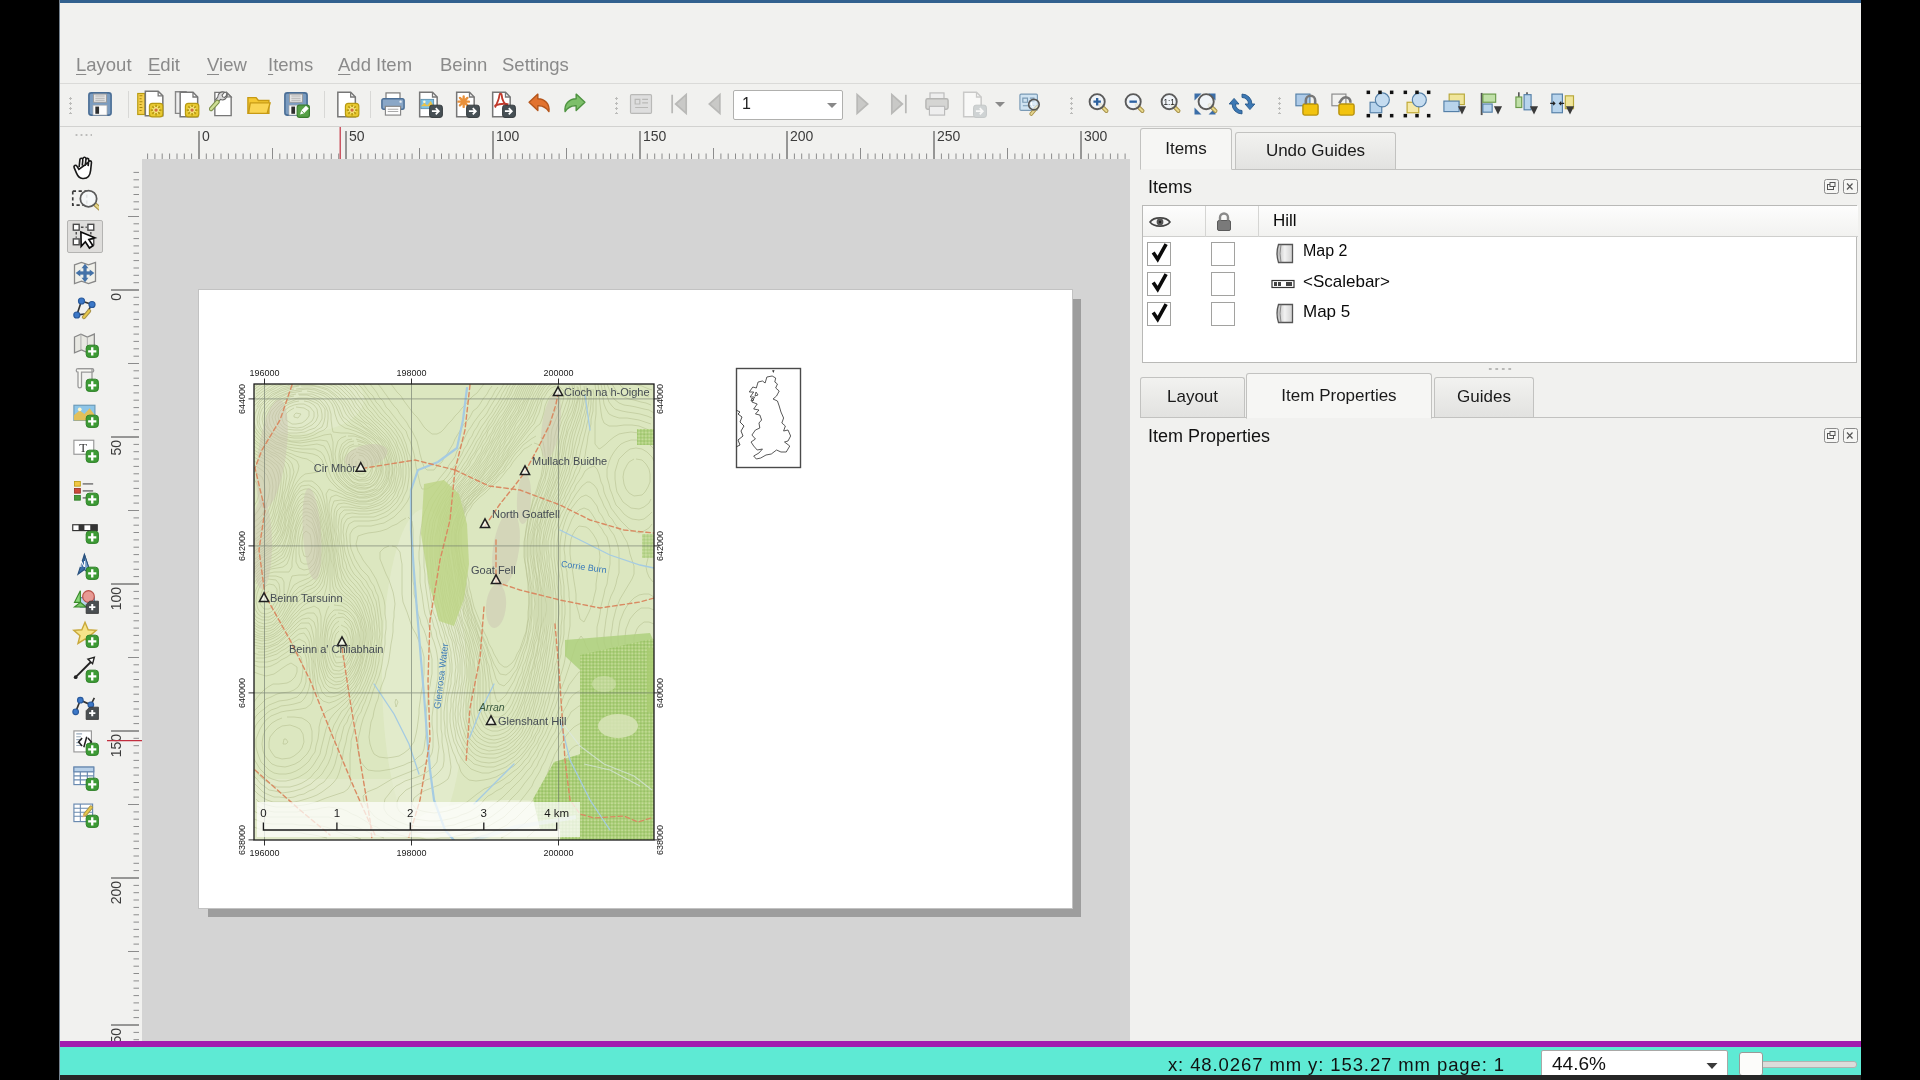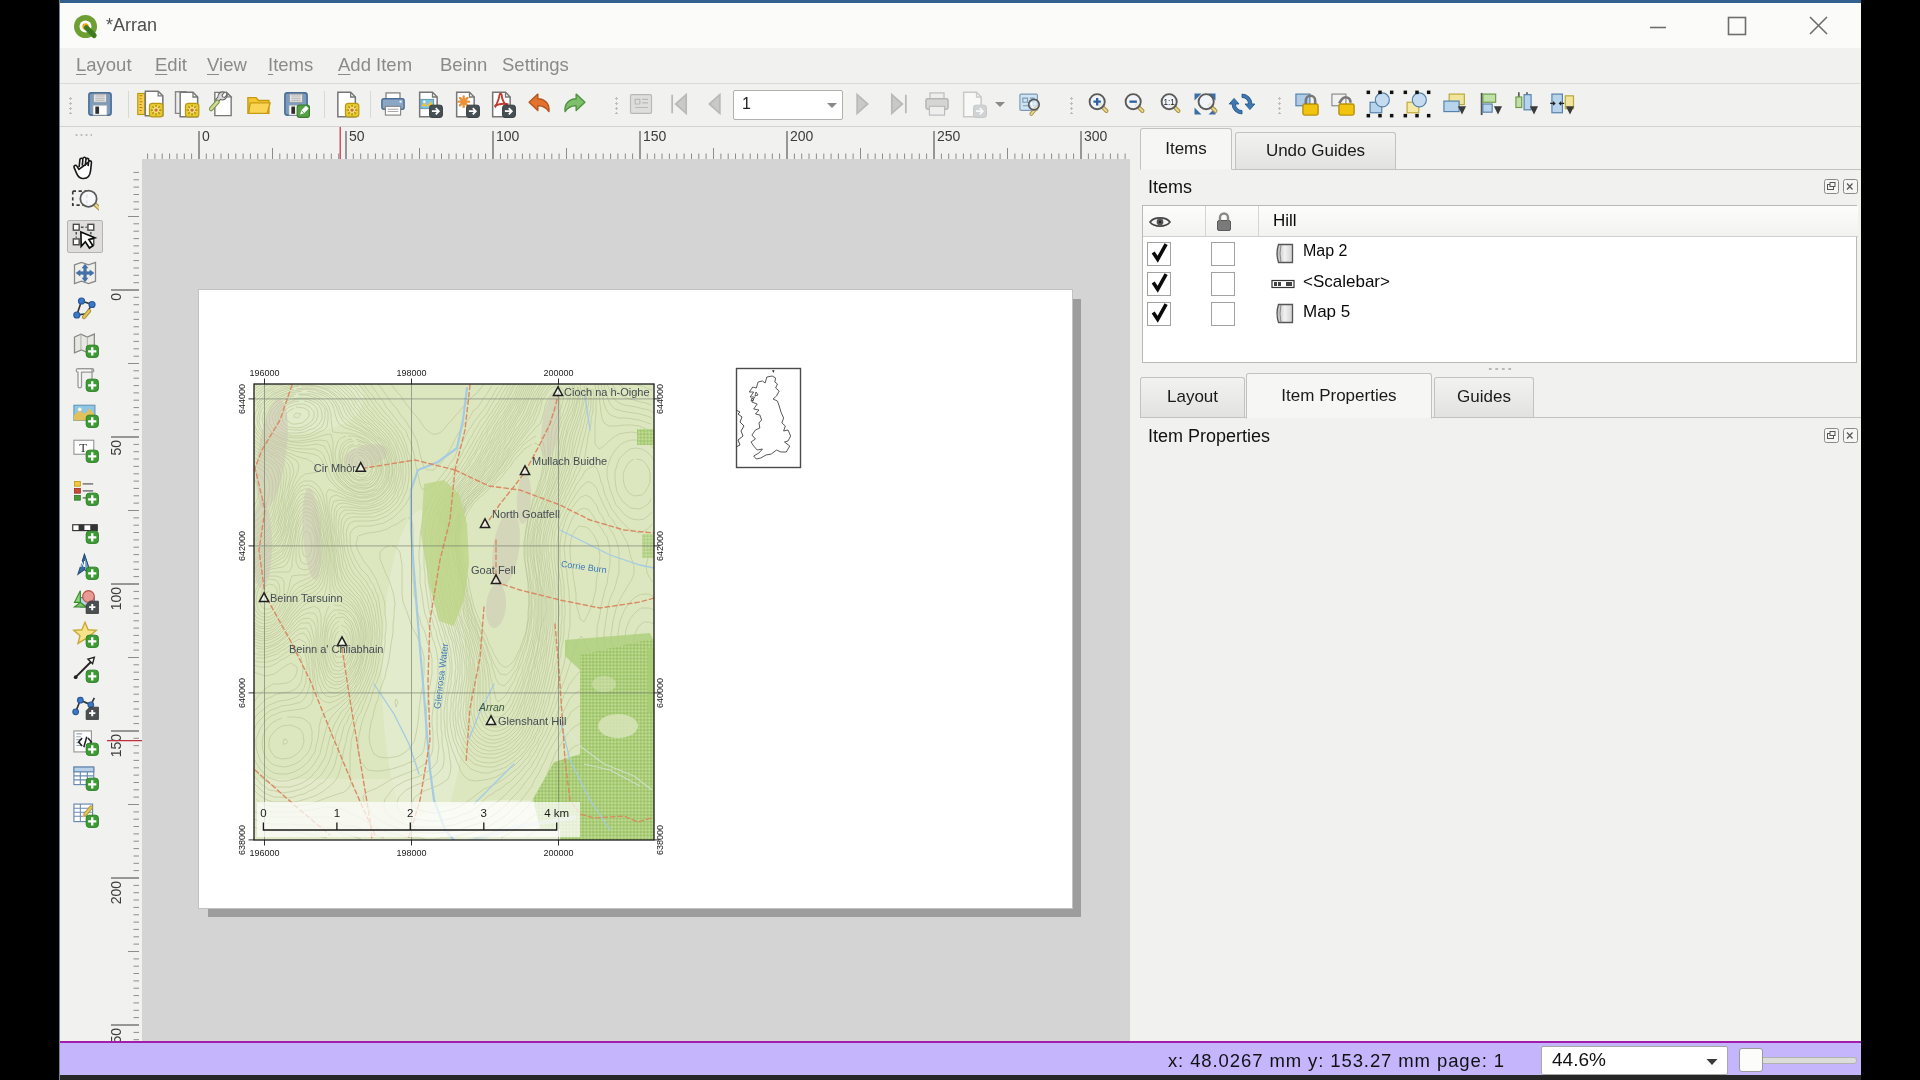--- a/index.html
+++ b/index.html
@@ -18,53 +18,33 @@
 #lefttb{position:absolute;left:0;top:127px;width:48px;height:914px;background:#f1f1ef}
 .ltbi{position:absolute;left:12px;width:28px;height:28px}
 #corner{position:absolute;left:48px;top:127px;width:35px;height:32px;background:#f1f1ef}
 #hruler{position:absolute;left:83px;top:127px;width:988px;height:32px;background:#f1f1ef}
 #vruler{position:absolute;left:48px;top:159px;width:35px;height:882px;background:#f1f1ef}
 #canvas{position:absolute;left:83px;top:159px;width:988px;height:882px;background:#d4d4d4;overflow:hidden}
 #page{position:absolute;left:57px;top:131px;width:873px;height:618px;background:#fff;
  box-shadow:9px 9px 0 0 #9d9d9d;outline:1px solid #c2c2c2}
 #splitter{position:absolute;left:1071px;top:127px;width:10px;height:914px;background:#f1f1ef}
 #rpanel{position:absolute;left:1081px;top:127px;width:721px;height:914px;background:#f1f1ef}
-#statusbar{position:absolute;left:0;top:1041px;width:100%;height:34px;background:#c4b5fd;border-top:2px solid #a21caf}
+#statusbar{position:absolute;left:0;top:1041px;width:100%;height:34px;background:#5eead4;border-top:6px solid #a21caf}
 #winedge{position:absolute;left:0;top:1075px;width:100%;height:5px;background:#262626}
 .tab{position:absolute;font-size:17px;color:#1a1a1a;text-align:center;
  background:linear-gradient(#f2f2f0,#e2e2e0);border:1px solid #c2c2c0;border-bottom:none;border-radius:3px 3px 0 0}
 .tabactive{background:#f6f6f4}
 .docktitle{position:absolute;font-size:18px;color:#111}
 </style></head><body>
 <div id="win">
 <div id="topline"></div>
 <div style="position:absolute;left:0;top:0;width:1px;height:1080px;background:#74828f;z-index:9"></div>
-<div id="titlebar">
-      <svg style="position:absolute;left:13px;top:10px" width="28" height="28" viewBox="0 0 28 28">
-<circle cx="13.5" cy="13.5" r="11.5" fill="#6d9f33"></circle>
-<circle cx="13.5" cy="13.5" r="6" fill="#fff"></circle>
-<circle cx="13.5" cy="13.5" r="3.2" fill="#eea71c"></circle>
-<g transform="rotate(45 17 17)">
-          <rect x="11" y="14.6" width="16" height="5.2" rx="2.6" fill="#3e7c20"></rect>
-        </g>
-</svg>
-      <span id="title">*Arran</span>
-<svg style="position:absolute;left:1566px;top:0" width="66" height="45" viewBox="0 0 66 45">
-        <path d="M25 24.5h16" stroke="#6e6e6e" stroke-width="1.6"></path>
-      </svg>
-<svg style="position:absolute;left:1645px;top:0" width="66" height="45" viewBox="0 0 66 45">
-        <rect x="24.5" y="14.5" width="17" height="17" fill="none" stroke="#6e6e6e" stroke-width="1.6"></rect>
-      </svg>
-<svg style="position:absolute;left:1726px;top:0" width="66" height="45" viewBox="0 0 66 45">
-        <path d="M25 14l17 17M42 14l-17 17" stroke="#6e6e6e" stroke-width="1.6"></path>
-      </svg>
-</div>
 <div id="menubar">
 <span class="menu" style="left:17px"><u>L</u>ayout</span>
-<span class="menu" style="left:96px"><u>E</u>dit</span>
+<span class="menu" style="left:89px"><u>E</u>dit</span>
 <span class="menu" style="left:148px"><u>V</u>iew</span>
 <span class="menu" style="left:209px"><u>I</u>tems</span>
 <span class="menu" style="left:279px"><u>A</u>dd Item</span>
 <span class="menu" style="left:381px">Beinn</span>
 <span class="menu" style="left:443px">Settings</span>
 </div>
 <div id="toolbar">
       <div class="grip" style="left:9px"></div>
       <svg class="tbi" style="left:27px" width="28" height="28" viewBox="0 0 24 24">
         <rect x="2.5" y="2.5" width="19" height="19" rx="2" fill="#7b9cc0" stroke="#4a6e96" stroke-width="1.4"></rect>

